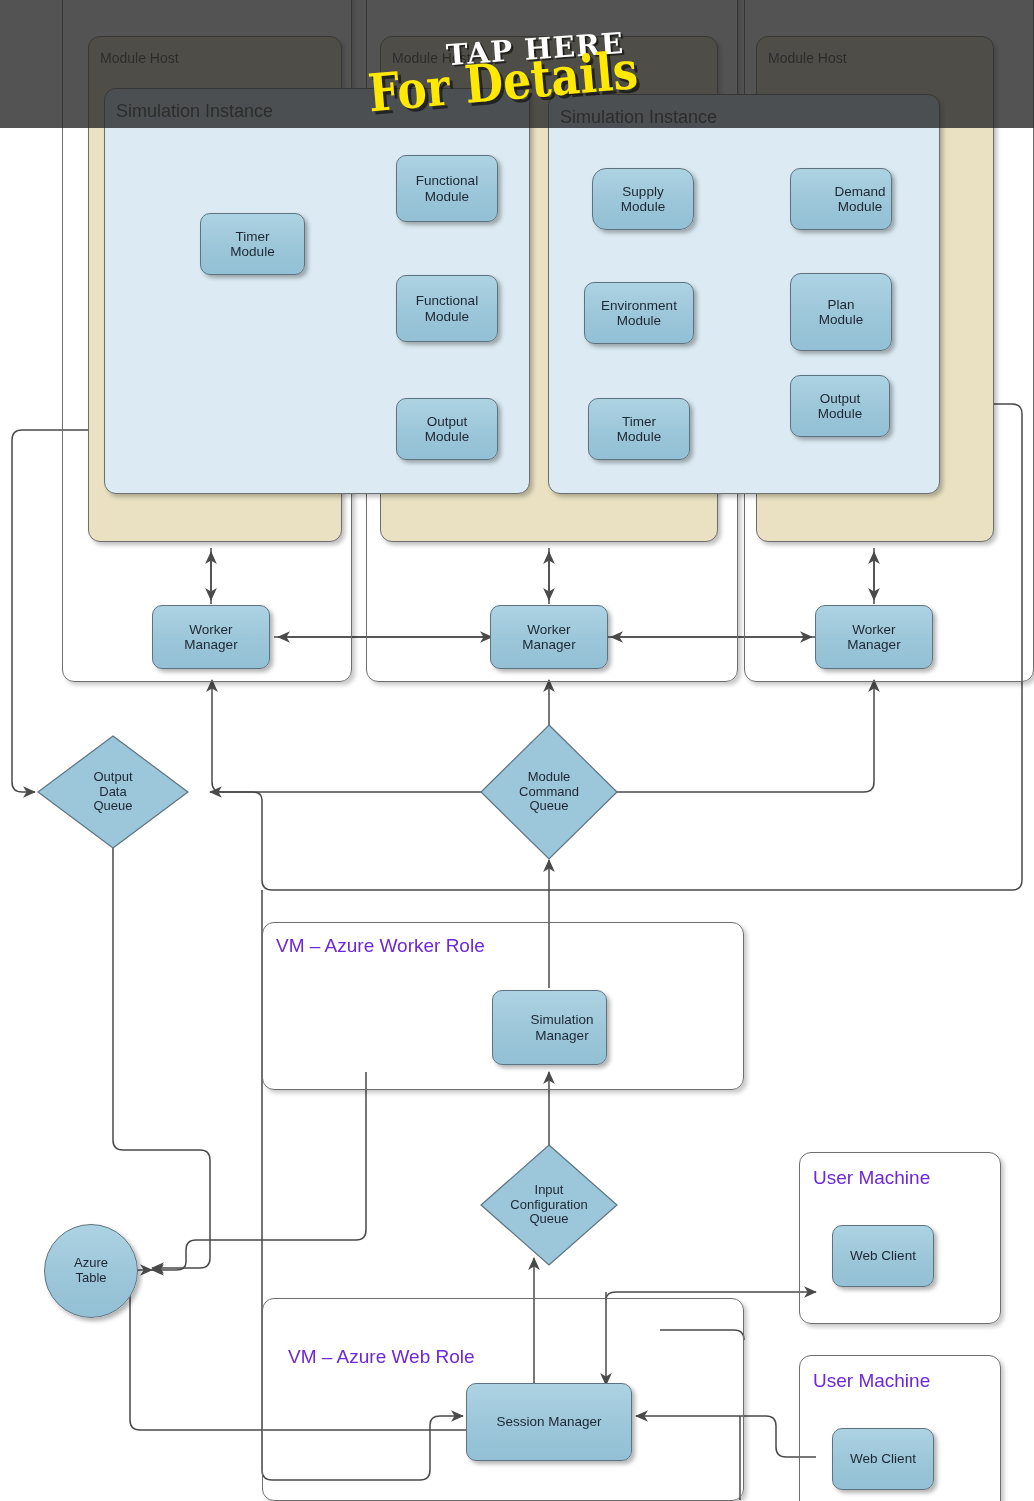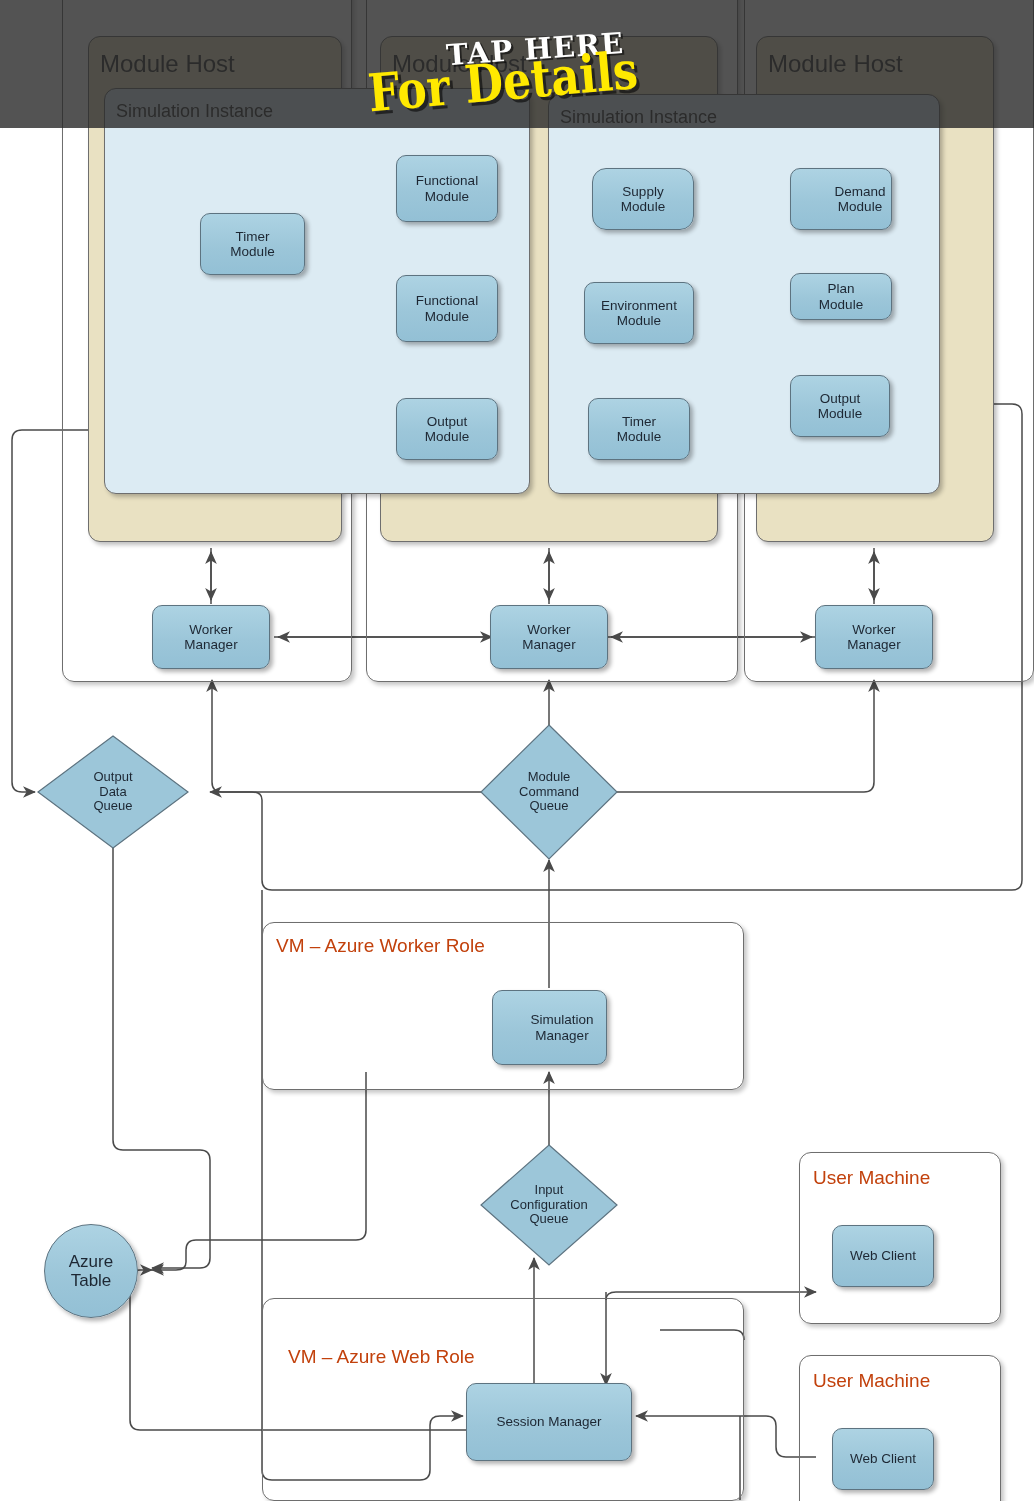--- a/index.html
+++ b/index.html
@@ -23,21 +23,21 @@
     border:1px solid #5d7380;
     border-radius:10px;
     box-shadow:3px 3px 4px rgba(0,0,0,.30);
     font-size:13.5px;
   }
   .blue-circle{
     background:linear-gradient(180deg,#add3e3 0%,#9cc6d9 55%,#93c0d5 100%);
     border:1px solid #5d7380;
     border-radius:50%;
     box-shadow:3px 3px 4px rgba(0,0,0,.30);
-    font-size:17px;
+    font-size:13px;
   }
   .diamond-label{
     font-size:13px;
     color:#1d2733;
     background:transparent;border:0;box-shadow:none;
   }
 
   
   .container-box{
     position:absolute;
@@ -56,26 +56,26 @@
   }
   .sim-box{
     position:absolute;box-sizing:border-box;
     background:#dcebf3;
     border:1.4px solid #6e6e6e;
     border-radius:12px;
     box-shadow:3px 3px 4px rgba(0,0,0,.25);
   }
   .container-title{
     position:absolute;
-    color:#c2410c;
+    color:#6d28d9;
     font-size:19px;
     font-family:"Liberation Sans",sans-serif;
     white-space:nowrap;
   }
-  .host-title{font-size:24px;color:#3a3a3a;}
+  .host-title{font-size:14px;color:#3a3a3a;}
   .sim-title{font-size:18px;color:#3a3a3a;}
 
   
   #overlay{
     position:absolute;left:0;top:0;width:1034px;height:128px;
     background:rgba(40,40,40,.80);
     overflow:hidden;
   }
   #tap-here{
     position:absolute;left:446px;top:32px;
@@ -209,21 +209,21 @@
 Module</div>
   <div class="node blue-box" style="left:396px;top:398px;width:102px;height:62px;">Output
 Module</div>
 
   <div class="node blue-box" style="left:592px;top:168px;width:102px;height:62px;border-radius:14px;">Supply
 Module</div>
   <div class="node blue-box" style="left:790px;top:168px;width:102px;height:62px;padding-left:38px;">Demand
 Module</div>
   <div class="node blue-box" style="left:584px;top:273px;width:110px;height:62px;margin-top:9px;">Environment
 Module</div>
-  <div class="node blue-box" style="left:790px;top:273px;width:102px;height:47px;">Plan
+  <div class="node blue-box" style="left:790px;top:273px;width:102px;height:78px;border-radius:11px;">Plan
 Module</div>
   <div class="node blue-box" style="left:588px;top:398px;width:102px;height:62px;">Timer
 Module</div>
   <div class="node blue-box" style="left:790px;top:375px;width:100px;height:62px;">Output
 Module</div>
 
   <div class="node blue-box" style="left:152px;top:605px;width:118px;height:64px;">Worker
 Manager</div>
   <div class="node blue-box" style="left:490px;top:605px;width:118px;height:64px;">Worker
 Manager</div>

